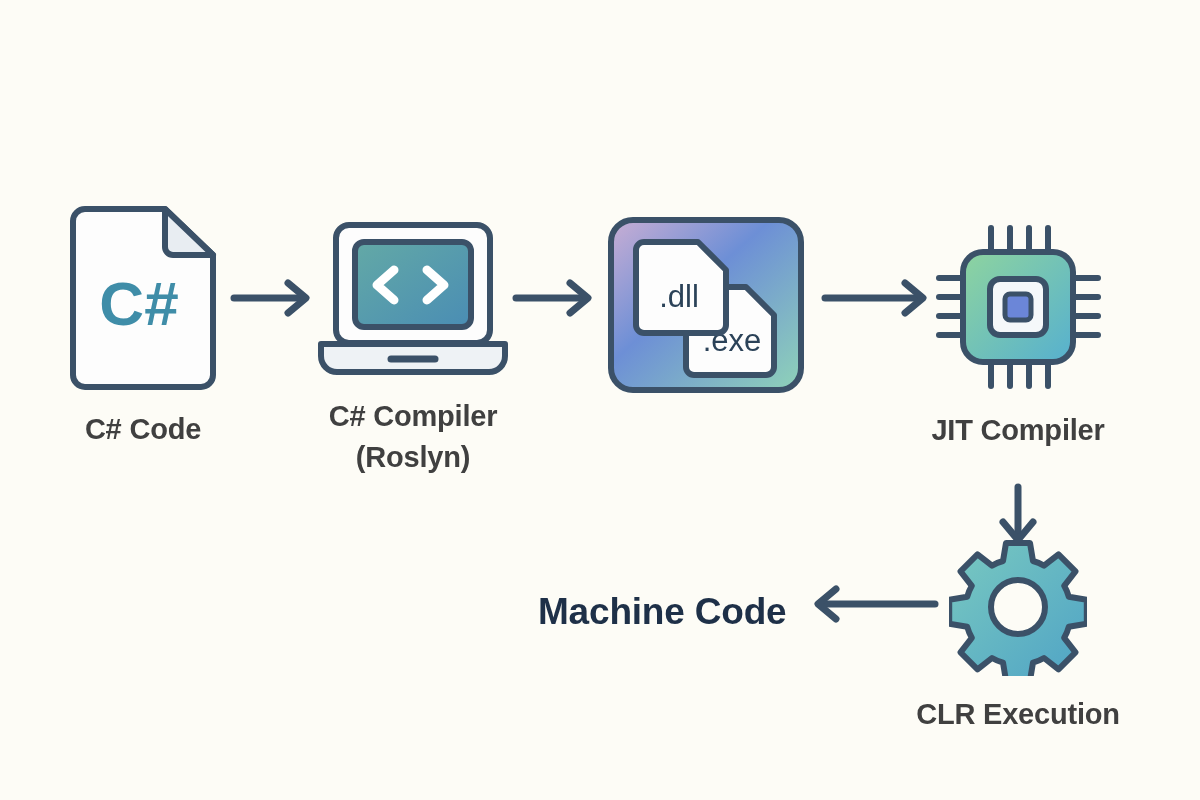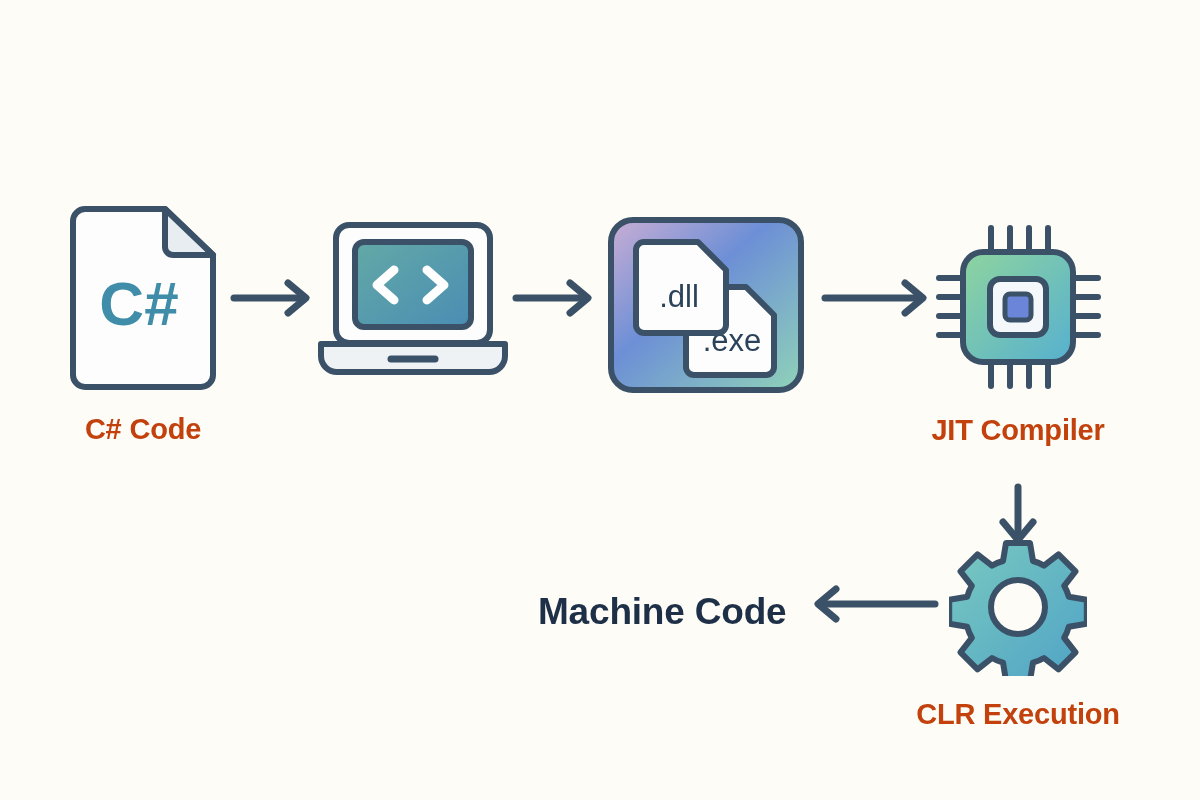--- a/index.html
+++ b/index.html
@@ -28,21 +28,21 @@
     flex-direction: column;
     align-items: center;
   }
 
   .node-icon {
     display: block;
   }
 
   .node-label {
     margin-top: 18px;
-    color: #c2410c;
+    color: #404040;
     font-size: 29px;
     font-weight: bold;
     line-height: 1.42;
     text-align: center;
     letter-spacing: -0.2px;
     white-space: pre-line;
   }
 
   .arrow-layer {
     position: absolute;
@@ -122,20 +122,22 @@
 
       <rect x="21" y="5" width="154" height="118" rx="13" fill="#fdfdfd" stroke="#3b5168" stroke-width="6"></rect>
       <rect x="40" y="22" width="116" height="85" rx="9" fill="url(#gScreen)" stroke="#3b5168" stroke-width="6"></rect>
 
       <polyline points="79,50 62,65 79,80" fill="none" stroke="#ffffff" stroke-width="9" stroke-linecap="round" stroke-linejoin="round"></polyline>
       <polyline points="112,50 129,65 112,80" fill="none" stroke="#ffffff" stroke-width="9" stroke-linecap="round" stroke-linejoin="round"></polyline>
 
       <path d="M6 124 H190 a0 0 0 0 1 0 0 v12 a16 16 0 0 1 -16 16 H22 a16 16 0 0 1 -16 -16 Z" fill="#eef2f5" stroke="#3b5168" stroke-width="6" stroke-linejoin="round"></path>
       <line x1="76" y1="139" x2="120" y2="139" stroke="#3b5168" stroke-width="7" stroke-linecap="round"></line>
     </svg>
+    <div class="node-label">C# Compiler
+(Roslyn)</div>
   </div>
 
   <div class="node" style="left:583px; top:215px; width:246px;">
     <svg class="node-icon" width="200" height="180" viewBox="0 0 200 180">
       <defs>
         <linearGradient id="gIL" x1="0" y1="0" x2="1" y2="1">
           <stop offset="0%" stop-color="#c9aed4"></stop>
           <stop offset="42%" stop-color="#6d8fd6"></stop>
           <stop offset="100%" stop-color="#8fd3b8"></stop>
         </linearGradient>

